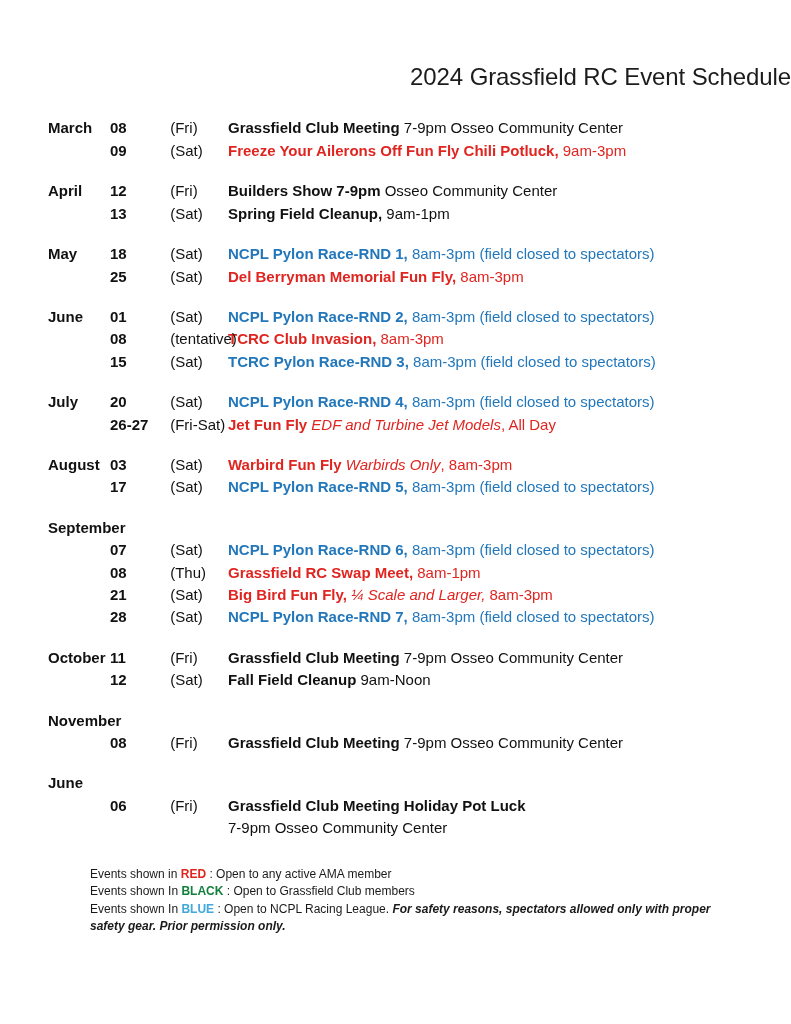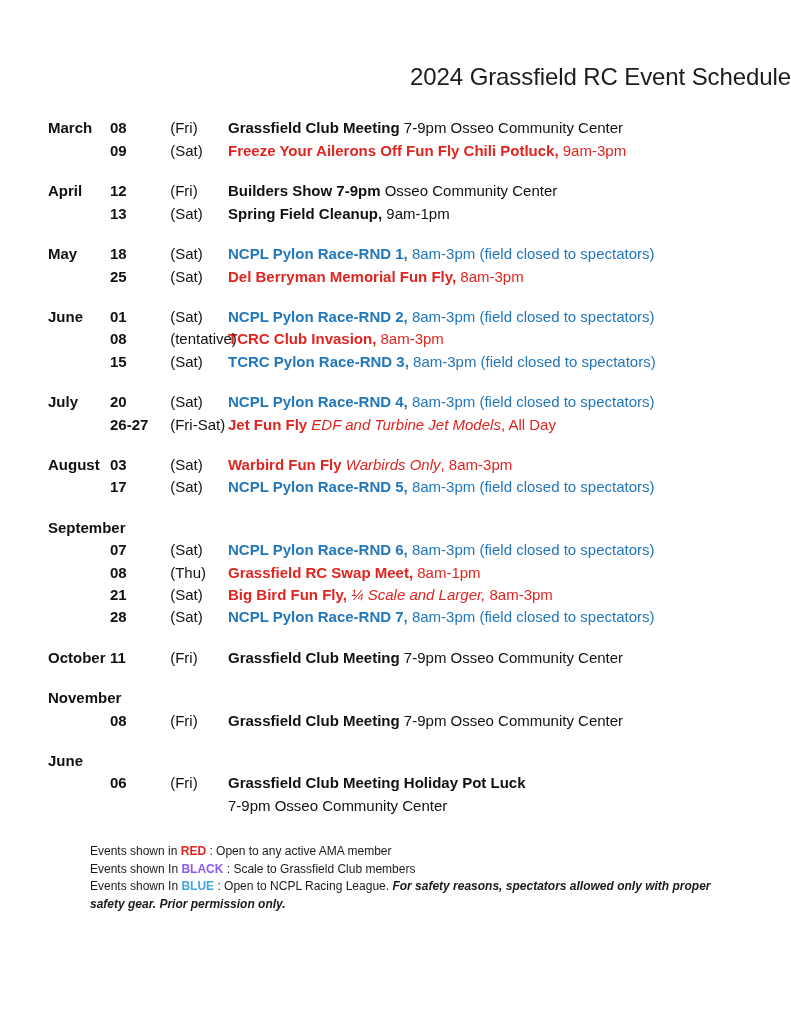--- a/index.html
+++ b/index.html
@@ -107,21 +107,21 @@
   .legend {
     margin-top: 26px;
     padding-left: 90px;
     padding-right: 50px;
     font-size: 12px;
     line-height: 17.5px;
     color: #1a1a1a;
   }
   .legend .line { white-space: normal; }
   .legend .k-red   { color: #e02520; font-weight: 700; }
-  .legend .k-black { color: #8b5cf6; font-weight: 700; }
+  .legend .k-black { color: #15803d; font-weight: 700; }
   .legend .k-blue  { color: #41a7dd; font-weight: 700; }
   .legend .note    { font-style: italic; font-weight: 700; }
 </style>
 </head>
 <body>
 
 <div class="page">
 
   <h1 class="doc-title">2024 Grassfield RC Event Schedule</h1>
 
@@ -225,20 +225,25 @@
           <div class="col-date"><span class="datewrap"><span class="dnum">28</span><span class="dow"> (Sat)</span></span></div>
           <div class="col-event"><span class="b blue">NCPL Pylon Race-RND 7,</span><span class="n blue"> 8am-3pm (field closed to spectators)</span></div>
         </div>
       </div>
       <div class="month-group">
         <div class="row">
           <div class="col-month">October</div>
           <div class="col-date"><span class="datewrap"><span class="dnum">11</span><span class="dow"> (Fri)</span></span></div>
           <div class="col-event"><span class="b black">Grassfield Club Meeting</span><span class="n black"> 7-9pm Osseo Community Center</span></div>
         </div>
+        <div class="row">
+          <div class="col-month"></div>
+          <div class="col-date"><span class="datewrap"><span class="dnum">12</span><span class="dow"> (Sat)</span></span></div>
+          <div class="col-event"><span class="b black">Fall Field Cleanup</span><span class="n black"> 9am-Noon</span></div>
+        </div>
       </div>
       <div class="month-group stacked">
         <div class="month-standalone">November</div>
         <div class="row">
           <div class="col-month"></div>
           <div class="col-date"><span class="datewrap"><span class="dnum">08</span><span class="dow"> (Fri)</span></span></div>
           <div class="col-event"><span class="b black">Grassfield Club Meeting</span><span class="n black"> 7-9pm Osseo Community Center</span></div>
         </div>
       </div>
       <div class="month-group stacked">
@@ -251,17 +256,17 @@
         <div class="row">
           <div class="col-month"></div>
           <div class="col-date"><span class="datewrap"><span class="dnum"></span><span class="dow"></span></span></div>
           <div class="col-event"><span class="n black">7-9pm Osseo Community Center</span></div>
         </div>
       </div>
     </div>
 
   <div class="legend">
       <div class="line"><span class="n">Events shown in </span><span class="k-red">RED</span><span class="n"> : Open to any active AMA member</span></div>
-      <div class="line"><span class="n">Events shown In </span><span class="k-black">BLACK</span><span class="n"> : Scale to Grassfield Club members</span></div>
+      <div class="line"><span class="n">Events shown In </span><span class="k-black">BLACK</span><span class="n"> : Open to Grassfield Club members</span></div>
       <div class="line"><span class="n">Events shown In </span><span class="k-blue">BLUE</span><span class="n"> : Open to NCPL Racing League. </span><span class="note">For safety reasons, spectators allowed only with proper safety gear.  Prior permission only.</span></div>
     </div>
 
 </div>
 
 </body></html>

